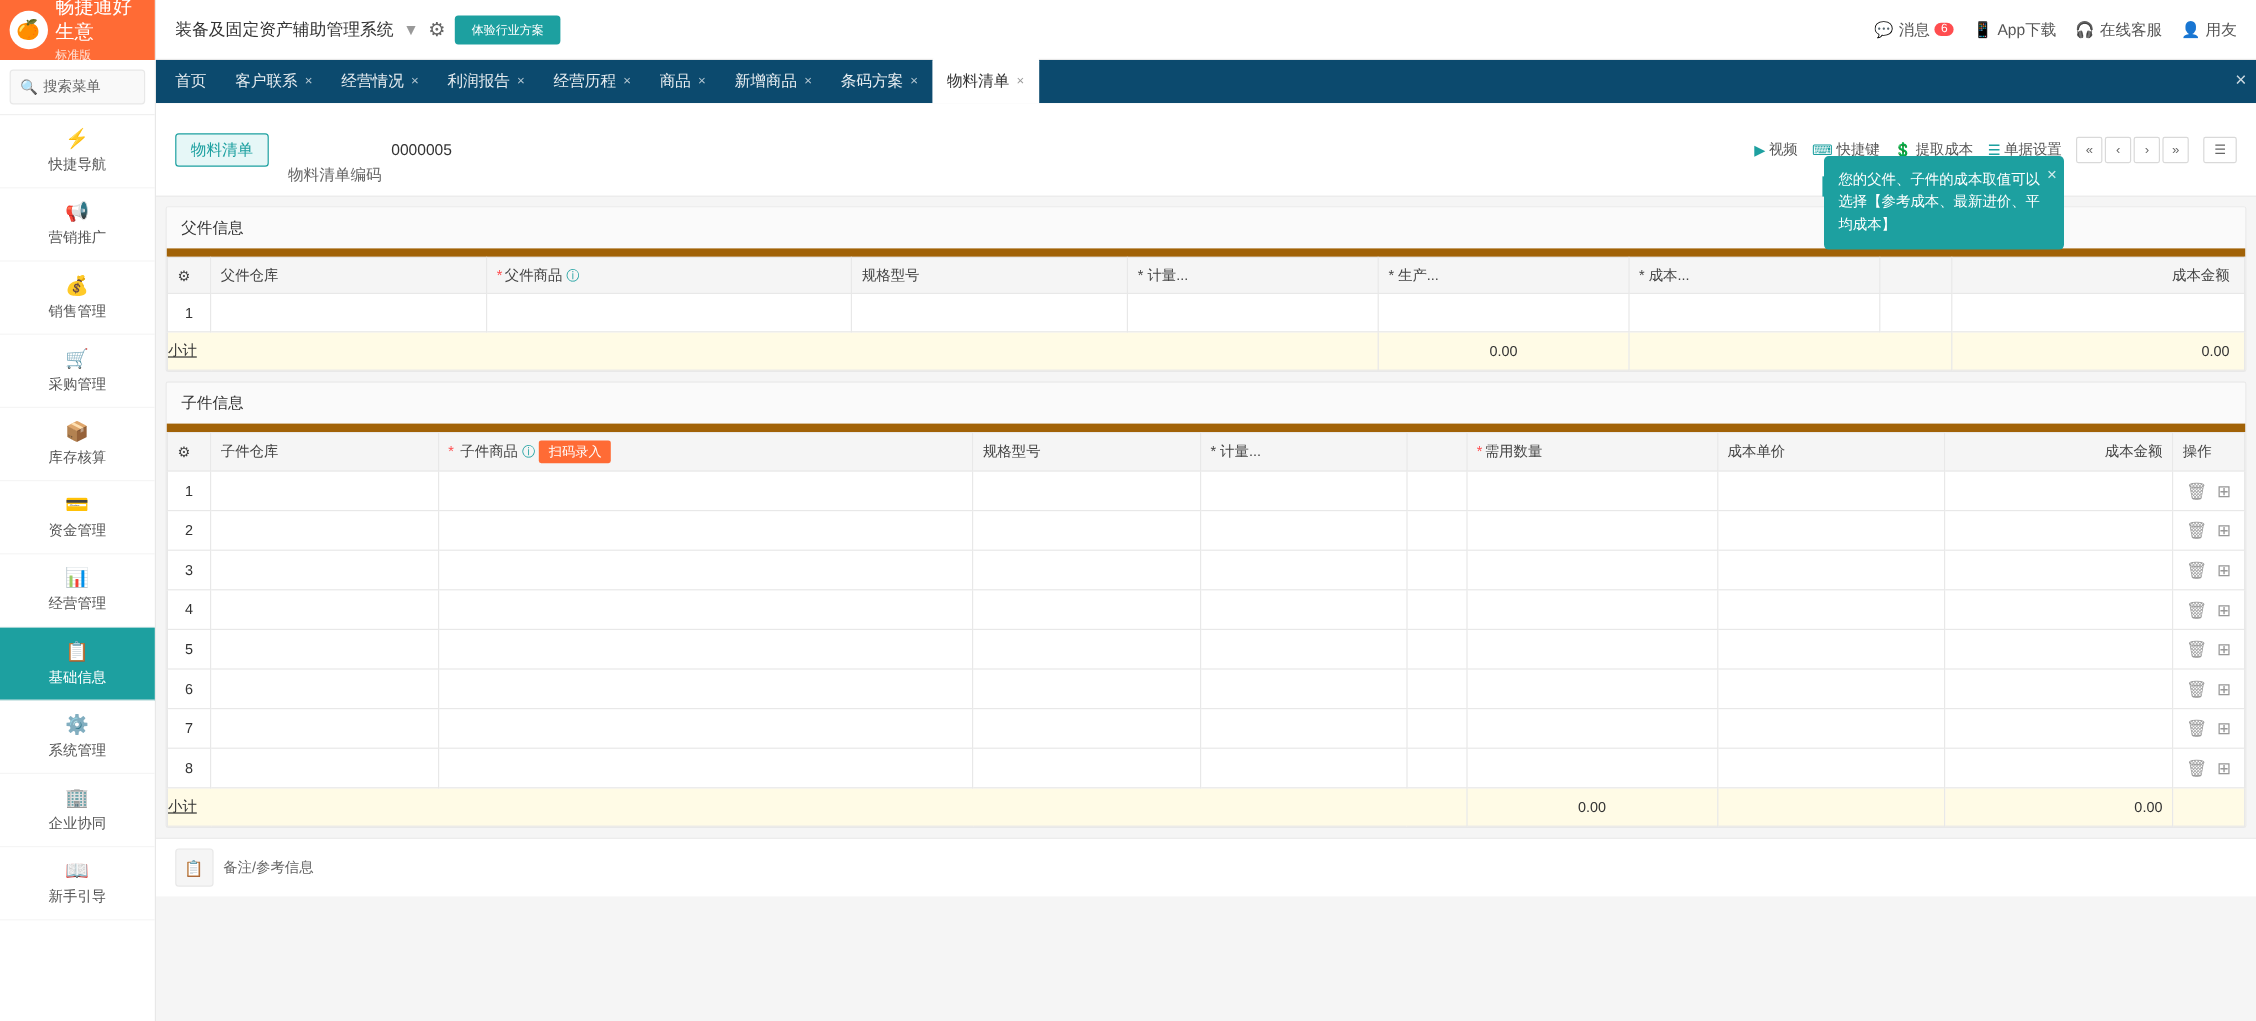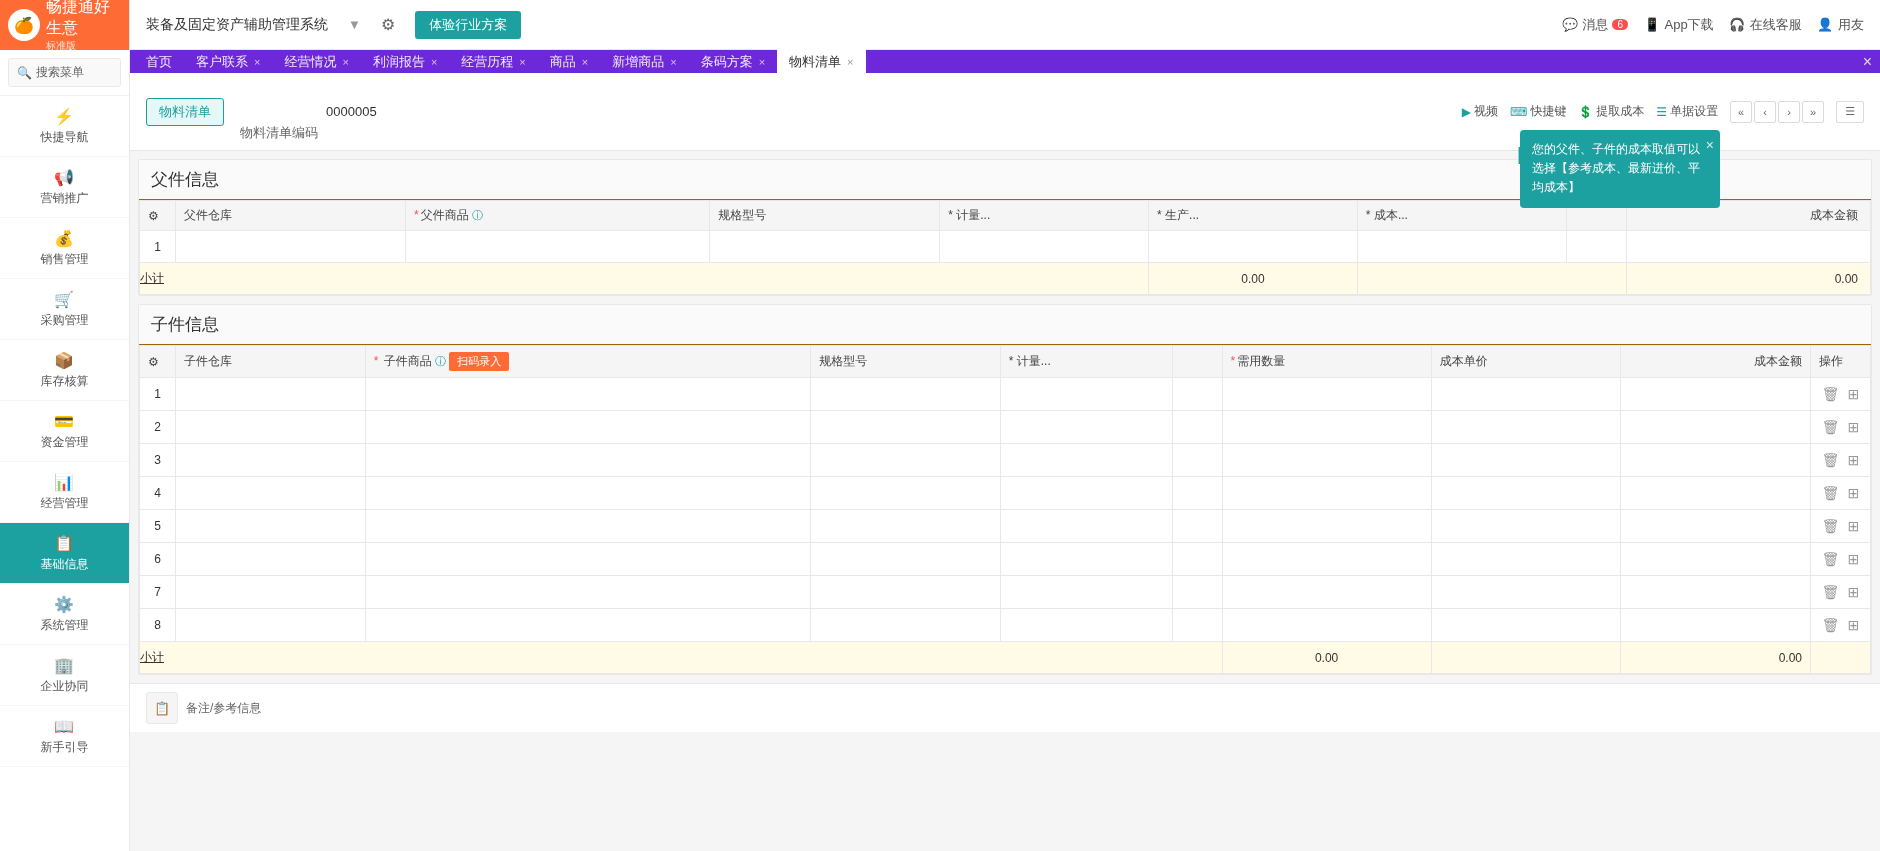--- a/index.html
+++ b/index.html
@@ -97,42 +97,42 @@
       display: flex;
       align-items: center;
       justify-content: space-between;
       padding: 0 16px;
       border-bottom: 1px solid #e8e8e8;
       flex-shrink: 0;
     }
     .topbar-left {
       display: flex;
       align-items: center;
-      gap: 20px;
+      gap: 8px;
     }
     .topbar-system-name {
       color: #333;
       font-size: 14px;
     }
     .topbar-arrow {
       color: #999;
     }
     .topbar-gear {
       color: #666;
       font-size: 16px;
       cursor: pointer;
     }
     .topbar-trial-btn {
       background: #1da0a0;
       color: white;
       border: none;
       padding: 5px 14px;
       border-radius: 3px;
       cursor: pointer;
-      font-size: 13px;
+      font-size: 10px;
     }
     .topbar-right {
       display: flex;
       align-items: center;
       gap: 16px;
       color: #555;
       font-size: 13px;
     }
     .topbar-right-item {
       display: flex;
@@ -145,25 +145,25 @@
       color: white;
       border-radius: 10px;
       font-size: 10px;
       padding: 0 4px;
       min-width: 16px;
       text-align: center;
     }
 
     
     .nav-tabs {
-      background: #6d28d9;
+      background: #0c4a6e;
       display: flex;
       align-items: center;
       flex-shrink: 0;
-      height: 23px;
+      height: 36px;
       padding-left: 4px;
     }
     .nav-tab {
       padding: 0 12px;
       height: 40px;
       display: flex;
       align-items: center;
       color: rgba(255,255,255,0.9);
       cursor: pointer;
       font-size: 13px;
@@ -246,25 +246,25 @@
     
     .section {
       background: white;
       margin: 8px;
       border: 1px solid #e8e8e8;
       border-radius: 2px;
       position: relative;
     }
     .section-title {
       padding: 8px 12px;
-      font-size: 17px;
+      font-size: 13px;
       font-weight: 500;
       color: #333;
       background: #fafafa;
-      border-bottom: 1px solid #a16207;
+      border-bottom: 7px solid #a16207;
     }
 
     
     .data-table {
       width: 100%;
       border-collapse: collapse;
       font-size: 12px;
     }
     .data-table th {
       background: #f5f5f5;

